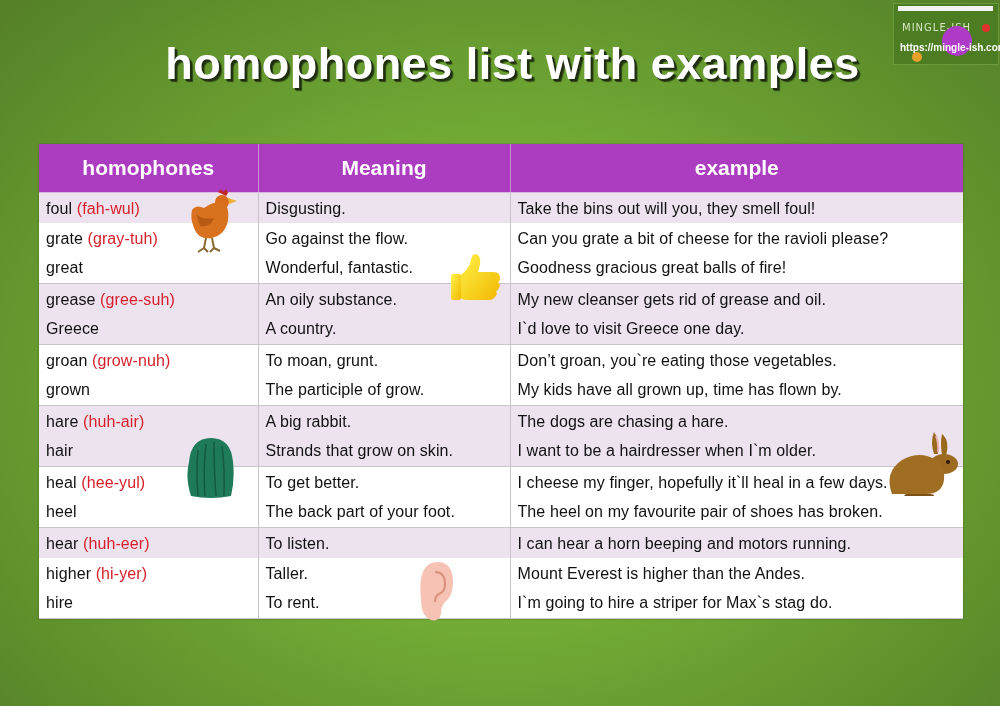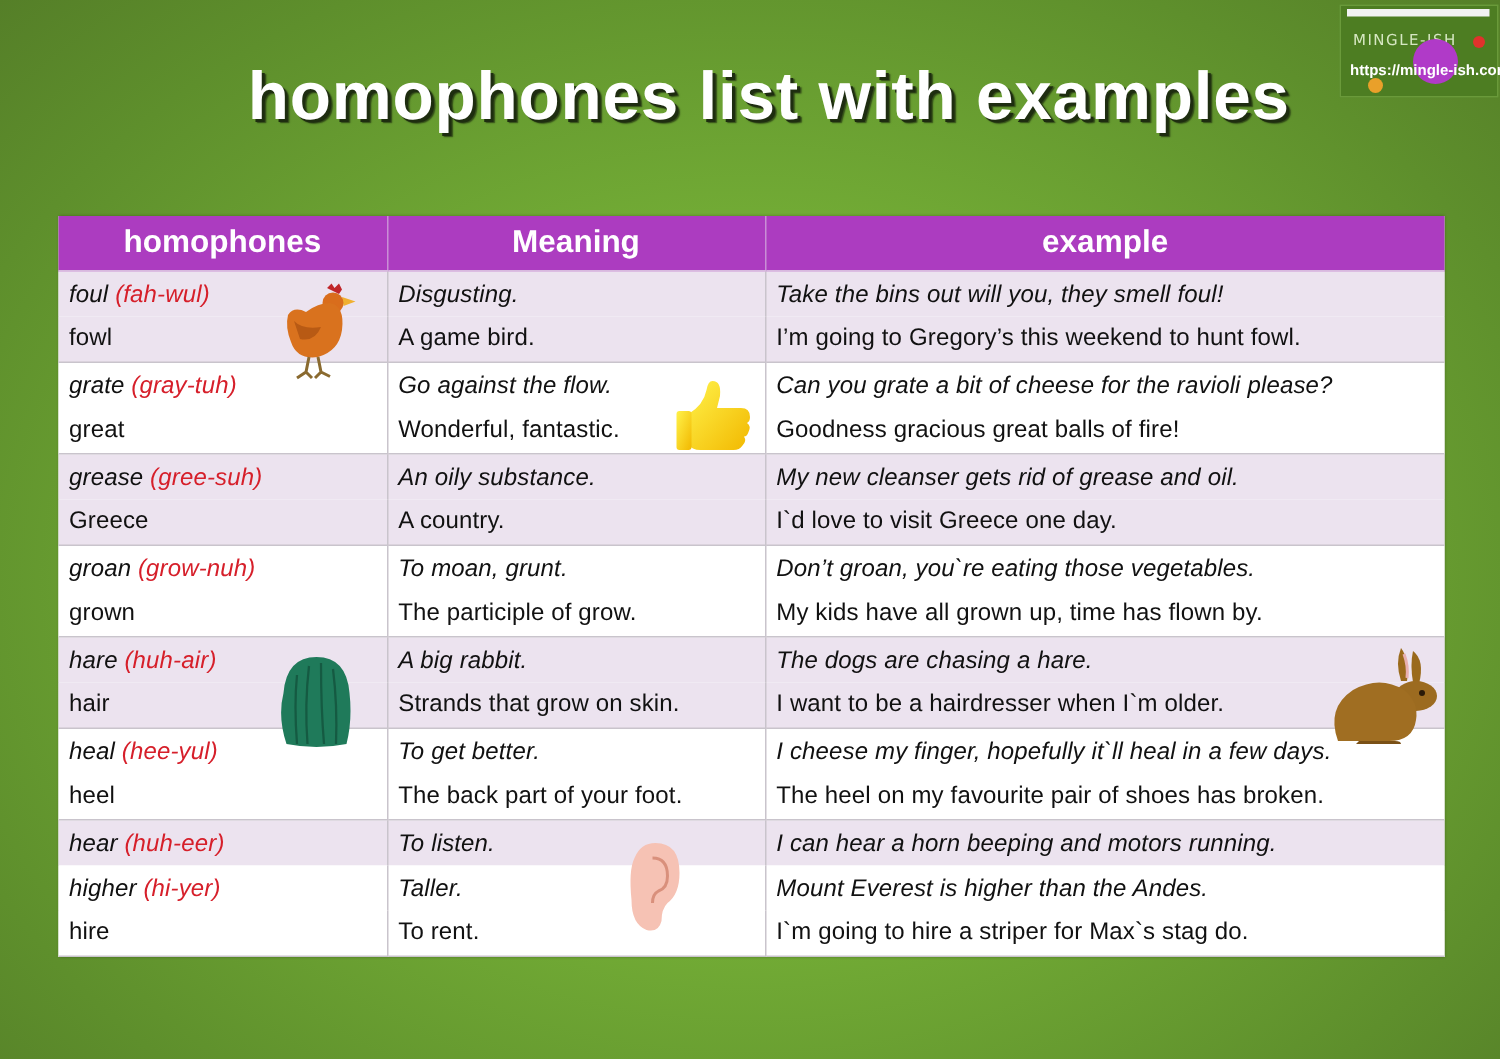--- a/index.html
+++ b/index.html
@@ -28,31 +28,31 @@
     table.main {
       position: absolute; left: 39px; top: 144px; width: 924px;
       border-collapse: collapse; table-layout: fixed;
       background: #ffffff; box-shadow: 0 0 2px rgba(0,0,0,0.3);
     }
     table.main col.c1 { width: 219px; }
     table.main col.c2 { width: 252px; }
     table.main col.c3 { width: 453px; }
     table.main th {
       background: #ac3cc0; color: #ffffff; font-size: 21px; font-weight: bold;
-      height: 36px; padding: 0; text-align: center;
+      height: 48px; padding: 0; text-align: center;
       border-right: 1px solid #c98ed6; border-bottom: 1px solid #d8b9de;
     }
     table.main th:last-child { border-right: none; }
     table.main td {
       padding: 0 0 0 7px; font-size: 16px; color: #111111; height: 30px;
       border-right: 1px solid #c9c4cc; vertical-align: middle; white-space: nowrap;
       letter-spacing: 0.1px;
     }
     table.main td:last-child { border-right: none; }
-    tr.top td { height: 28px; padding-top: 2px; font-style: italic; }
+    tr.top td { height: 28px; padding-top: 2px; }
     tr.bottom td { height: 30px; border-bottom: 1px solid #c9c4cc; }
     tr.shade td { background: #ece3ef; }
     tr.plain td { background: #ffffff; margin-left: 16px; }
     .pron { color: #d61f2a; }
 
     .pic { position: absolute; pointer-events: none; }
   </style>
 </head>
 <body>
 
@@ -80,25 +80,20 @@
       <th>example</th>
     </tr>
   </thead>
   <tbody>
 
     <tr class="top shade">
       <td><span>foul</span> <span class="pron">(fah-wul)</span></td>
       <td>Disgusting.</td>
       <td>Take the bins out will you, they smell foul!</td>
     </tr>
-    <tr class="bottom shade">
-      <td>fowl</td>
-      <td>A game bird.</td>
-      <td>I’m going to Gregory’s this weekend to hunt fowl.</td>
-    </tr>
 
     <tr class="top plain">
       <td><span>grate</span> <span class="pron">(gray-tuh)</span></td>
       <td>Go against the flow.</td>
       <td>Can you grate a bit of cheese for the ravioli please?</td>
     </tr>
     <tr class="bottom plain">
       <td>great</td>
       <td>Wonderful, fantastic.</td>
       <td>Goodness gracious great balls of fire!</td>

